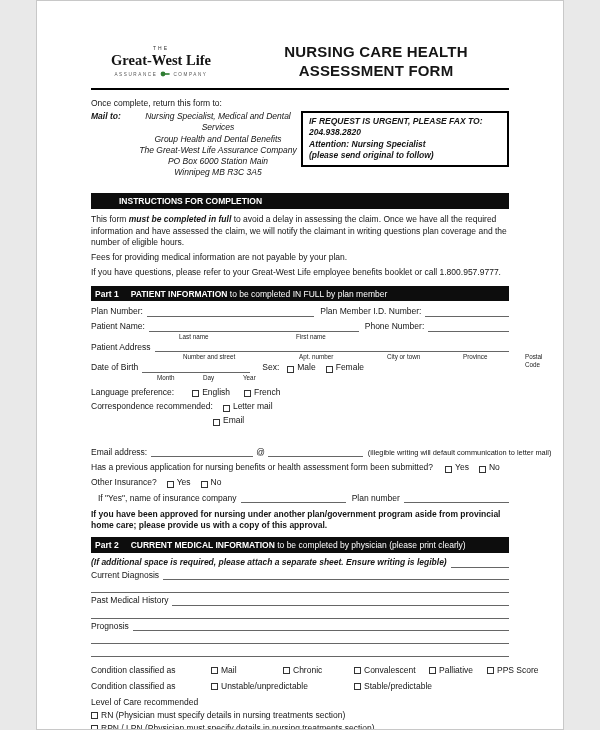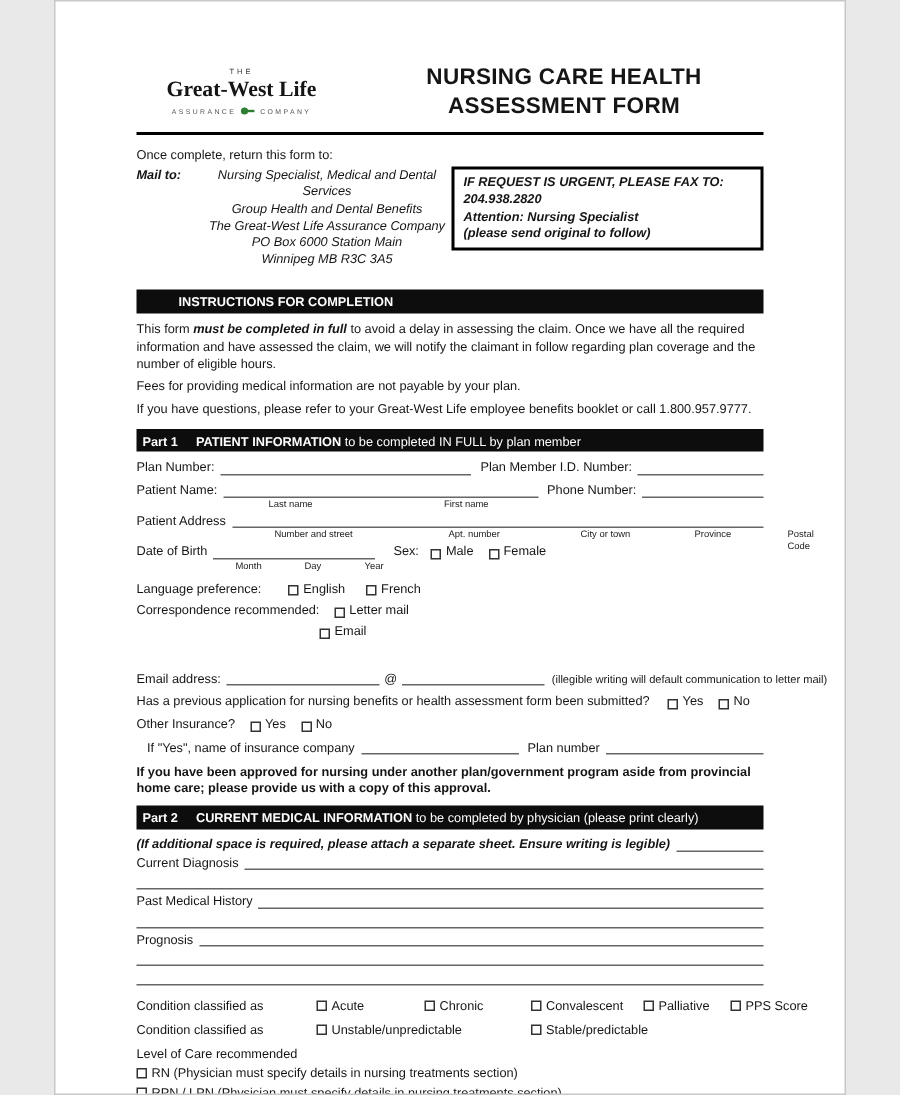--- a/index.html
+++ b/index.html
@@ -89,21 +89,21 @@
       <div>IF REQUEST IS URGENT, PLEASE FAX TO:</div>
       <div>204.938.2820</div>
       <div>Attention: Nursing Specialist</div>
       <div>(please send original to follow)</div>
     </div>
   </div>
 
   <div class="bar instr-bar">
     <b>INSTRUCTIONS FOR COMPLETION</b>
   </div>
-  <p class="para"><span>This form </span><span class="bi">must be completed in full</span><span> to avoid a delay in assessing the claim. Once we have all the required information and have assessed the claim, we will notify the claimant in follow regarding plan coverage and the number of eligible hours.</span></p>
+  <p class="para"><span>This form </span><span class="bi">must be completed in full</span><span> to avoid a delay in assessing the claim. Once we have all the required information and have assessed the claim, we will notify the claimant in writing questions plan coverage and the number of eligible hours.</span></p>
   <div class="pline">Fees for providing medical information are not payable by your plan.</div>
   <div class="pline">If you have questions, please refer to your Great-West Life employee benefits booklet or call 1.800.957.9777.</div>
 
   <div class="bar part-bar">
     <b>Part 1</b>
     <span><b>PATIENT INFORMATION</b>&nbsp;<span>to be completed IN FULL by plan member</span></span>
   </div>
 
   <div class="row">
     <span class="lbl">Plan Number:</span>
@@ -248,21 +248,21 @@
     <span class="fill"></span>
   </div>
   <div class="wline"></div>
 
   <div class="wline"></div>
 
   <div class="cond" style="margin-top:8px">
     <span class="abs" style="left:0">Condition classified as</span>
     <span class="abs" style="left:120px">
         <span class="cb"></span>
-        <span>Acute</span>
+        <span>Mail</span>
       </span>
     <span class="abs" style="left:192px">
         <span class="cb"></span>
         <span>Chronic</span>
       </span>
     <span class="abs" style="left:263px">
         <span class="cb"></span>
         <span>Convalescent</span>
       </span>
     <span class="abs" style="left:338px">

